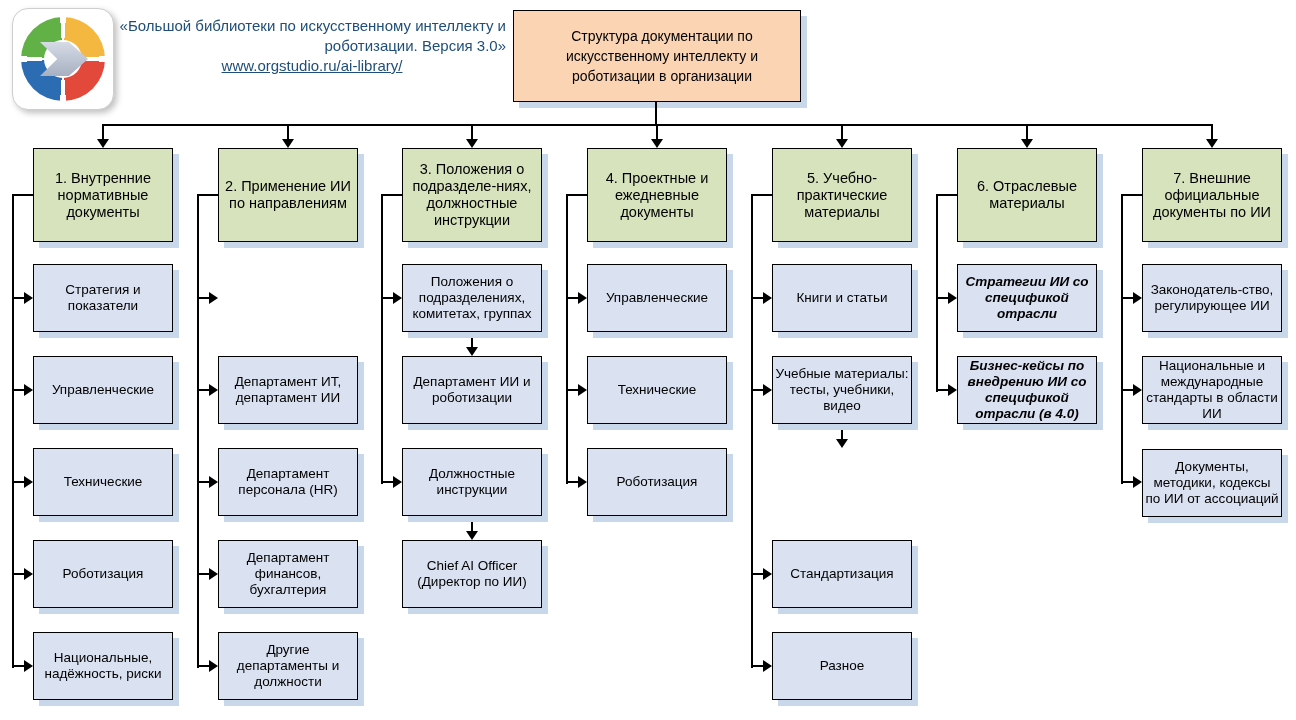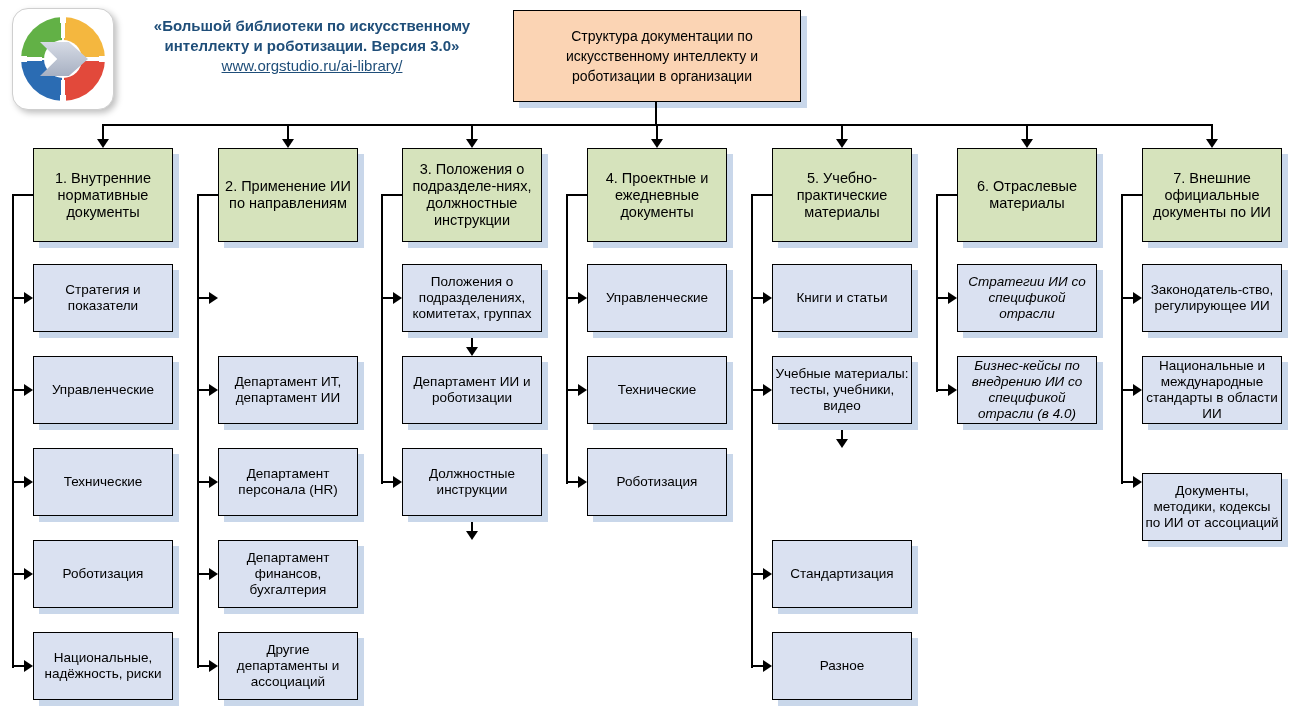--- a/index.html
+++ b/index.html
@@ -6,28 +6,28 @@
   html,body{margin:0;padding:0;background:#fff;}
   body{font-family:"Liberation Sans",sans-serif;color:#000;}
   #canvas{position:relative;width:1296px;height:720px;background:#fff;overflow:hidden;}
 
   
   .bx{position:absolute;display:flex;align-items:center;justify-content:center;
       text-align:center;border:1.5px solid #000;box-sizing:border-box;
       box-shadow:6px 6px 0 #c9d7ea;padding:2px;}
   .gbox{background:#d6e3bc;width:140px;top:148px;height:94px;font-size:14.5px;line-height:17px;}
   .cbox{background:#dae1f1;width:140px;height:68px;font-size:13.5px;line-height:16px;}
-  .it{font-style:italic;}
+  .it{font-style:italic;font-weight:bold;}
   .titlebox{background:#fbd4b4;left:513px;top:10px;width:288px;height:92px;
       font-size:14px;line-height:20px;padding-left:12px;}
 
   
   .credits{position:absolute;left:118px;top:16px;width:388px;text-align:center;
       color:#1f4e79;font-size:15px;line-height:20px;}
-  .cr2{font-weight:bold;}
+  .cr2{font-weight:normal;text-align:right;}
   .cr3{color:#1f4e79;text-decoration:underline;cursor:pointer;display:inline-block;}
 
   
   .logo{position:absolute;left:12px;top:8px;width:100px;height:100px;background:#fff;
       border:1px solid #cfcfcf;border-radius:16px;box-shadow:3px 3px 6px rgba(0,0,0,.25);}
   .ring{position:absolute;left:8px;top:8px;width:84px;height:84px;border-radius:50%;
       background:conic-gradient(from 0deg,
         #fff 0deg 4deg, #f4b73f 4deg 86deg, #fff 86deg 94deg,
         #e2493b 94deg 176deg, #fff 176deg 184deg, #2b6cb3 184deg 266deg,
         #fff 266deg 274deg, #62b146 274deg 356deg, #fff 356deg 360deg);}
@@ -157,35 +157,36 @@
 
   <div class="bx cbox" style="left:33px;top:264px">Стратегия и показатели</div>
   <div class="bx cbox" style="left:33px;top:356px">Управленческие</div>
   <div class="bx cbox" style="left:33px;top:448px">Технические</div>
   <div class="bx cbox" style="left:33px;top:540px">Роботизация</div>
   <div class="bx cbox" style="left:33px;top:632px">Национальные, надёжность, риски</div>
 
   <div class="bx cbox" style="left:218px;top:356px">Департамент ИТ, департамент ИИ</div>
   <div class="bx cbox" style="left:218px;top:448px">Департамент персонала (HR)</div>
   <div class="bx cbox" style="left:218px;top:540px">Департамент финансов, бухгалтерия</div>
-  <div class="bx cbox" style="left:218px;top:632px">Другие департаменты и ассоциаций</div>
+  <div class="bx cbox" style="left:218px;top:632px">Другие департаменты и должности</div>
 
   <div class="bx cbox" style="left:402px;top:264px">Положения о подразделениях, комитетах, группах</div>
   <div class="bx cbox" style="left:402px;top:356px">Департамент ИИ и роботизации</div>
   <div class="bx cbox" style="left:402px;top:448px">Должностные инструкции</div>
+  <div class="bx cbox" style="left:402px;top:540px">Chief AI Officer (Директор по ИИ)</div>
 
   <div class="bx cbox" style="left:587px;top:264px">Управленческие</div>
   <div class="bx cbox" style="left:587px;top:356px">Технические</div>
   <div class="bx cbox" style="left:587px;top:448px">Роботизация</div>
 
   <div class="bx cbox" style="left:772px;top:264px">Книги и статьи</div>
   <div class="bx cbox" style="left:772px;top:356px">Учебные материалы: тесты, учебники, видео</div>
   <div class="bx cbox" style="left:772px;top:540px">Стандартизация</div>
   <div class="bx cbox" style="left:772px;top:632px">Разное</div>
 
   <div class="bx cbox it" style="left:957px;top:264px">Стратегии ИИ со спецификой отрасли</div>
   <div class="bx cbox it" style="left:957px;top:356px">Бизнес-кейсы по внедрению ИИ со спецификой отрасли (в 4.0)</div>
 
   <div class="bx cbox" style="left:1142px;top:264px">Законодатель-ство, регулирующее ИИ</div>
   <div class="bx cbox" style="left:1142px;top:356px">Национальные и международные стандарты в области ИИ</div>
-  <div class="bx cbox" style="left:1142px;top:473px">Документы, методики, кодексы по ИИ от ассоциаций</div>
+  <div class="bx cbox" style="left:1142px;top:449px">Документы, методики, кодексы по ИИ от ассоциаций</div>
 
 </div>
 
 </body></html>

